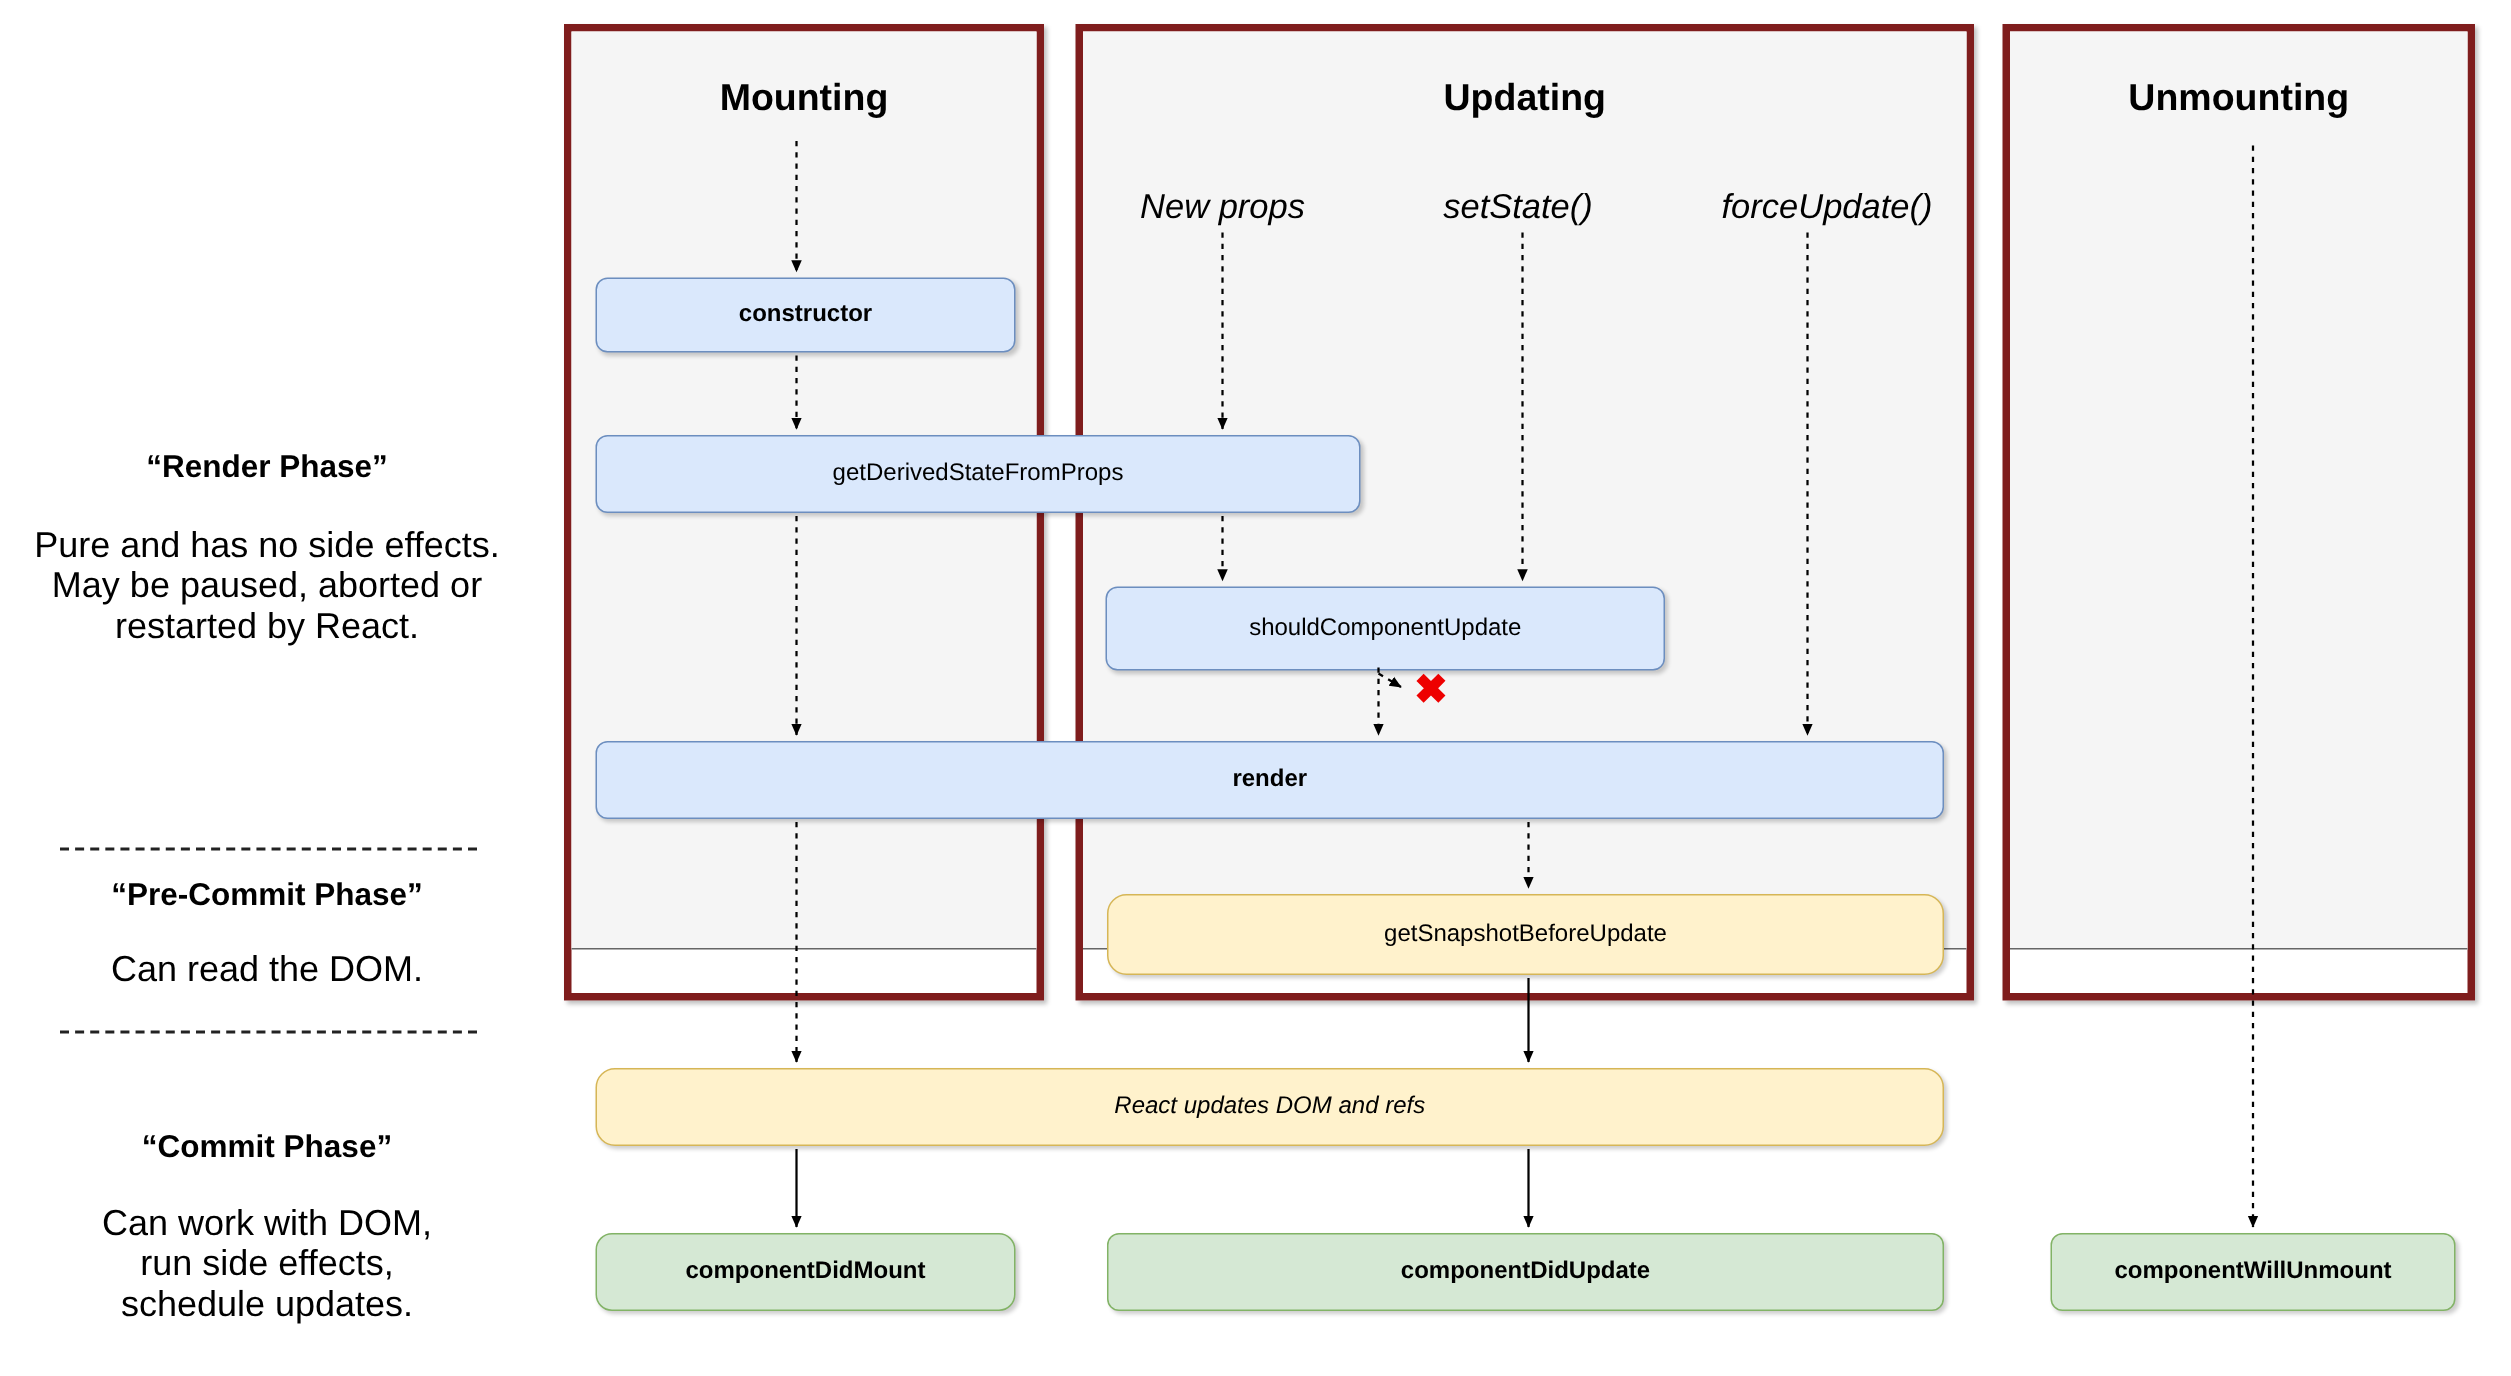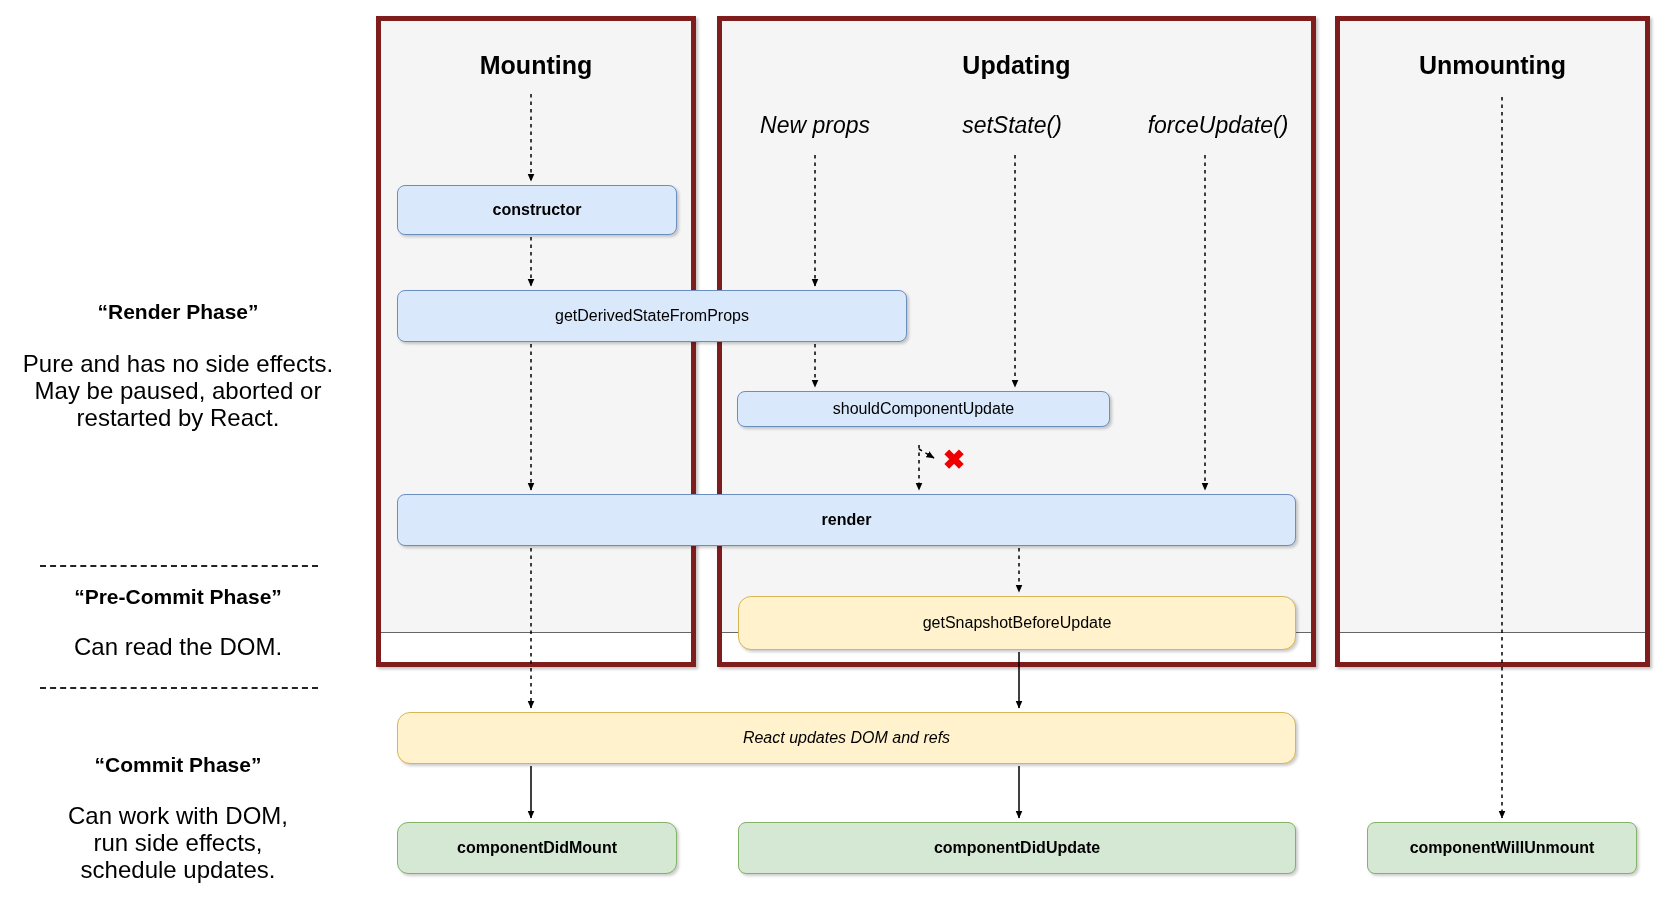--- a/index.html
+++ b/index.html
@@ -13,21 +13,21 @@
 
   
   .column{position:absolute;top:16px;height:651px;background:#fff;border:5px solid #7f1d1d;
           box-shadow:2px 2px 3px rgba(0,0,0,0.25);box-sizing:border-box;}
   .col-band{position:absolute;left:0;right:0;top:0;height:611px;
             background:var(--phase-background,#f5f5f5);border-bottom:1px solid #666;}
   .col-title{position:relative;display:block;margin-top:30px;text-align:center;
              font-weight:bold;font-size:25px;}
 
   
-  .trigger{position:absolute;transform:translateX(-50%);font-style:italic;font-size:23px;white-space:nowrap;z-index:3;}
+  .trigger{position:absolute;transform:translateX(-50%);font-style:italic;font-size:23px;white-space:nowrap;z-index:3;margin-top:12px;}
 
   
   .node{position:absolute;border-radius:8px;border:1px solid;display:flex;align-items:center;
         justify-content:center;font-size:16px;z-index:3;box-sizing:border-box;
         box-shadow:2px 2px 3px rgba(0,0,0,0.2);white-space:nowrap;}
   .node.blue{background:var(--lifecycle-method-fill,#dae8fc);border-color:var(--lifecycle-method-border,#6c8ebf);}
   .node.yellow{background:var(--side-effect-fill,#fff2cc);border-color:var(--side-effect-border,#d6b656);border-radius:13px;}
   .node.green{background:var(--commit-method-fill,#d5e8d4);border-color:var(--commit-method-border,#82b366);}
   .bold{font-weight:bold;}
   .italic{font-style:italic;}
@@ -82,21 +82,21 @@
     <div class="col-band"></div>
     <span class="col-title">Unmounting</span>
   </div>
 
   <span class="trigger" style="left:815px;top:112px;">New props</span>
   <span class="trigger" style="left:1012px;top:112px;">setState()</span>
   <span class="trigger" style="left:1218px;top:112px;">forceUpdate()</span>
 
   <div class="node blue bold" style="left:397px;top:185px;width:280px;height:50px;">constructor</div>
   <div class="node blue" style="left:397px;top:290px;width:510px;height:52px;">getDerivedStateFromProps</div>
-  <div class="node blue" style="left:737px;top:391px;width:373px;height:36px;">shouldComponentUpdate</div>
+  <div class="node blue" style="left:737px;top:391px;width:373px;height:56px;">shouldComponentUpdate</div>
   <div class="node blue bold" style="left:397px;top:494px;width:899px;height:52px;">render</div>
   <div class="node yellow" style="left:738px;top:596px;width:558px;height:54px;">getSnapshotBeforeUpdate</div>
   <div class="node yellow italic" style="left:397px;top:712px;width:899px;height:52px;">React updates DOM and refs</div>
   <div class="node green bold" style="left:397px;top:822px;width:280px;height:52px;border-radius:11px;">componentDidMount</div>
   <div class="node green bold" style="left:738px;top:822px;width:558px;height:52px;text-align:center;">componentDidUpdate</div>
   <div class="node green bold" style="left:1367px;top:822px;width:270px;height:52px;">componentWillUnmount</div>
 
   <svg id="arrows" xmlns="http://www.w3.org/2000/svg">
     <defs>
       <marker id="ah" markerWidth="9" markerHeight="9" refX="7.5" refY="4.5" orient="auto" markerUnits="userSpaceOnUse">

